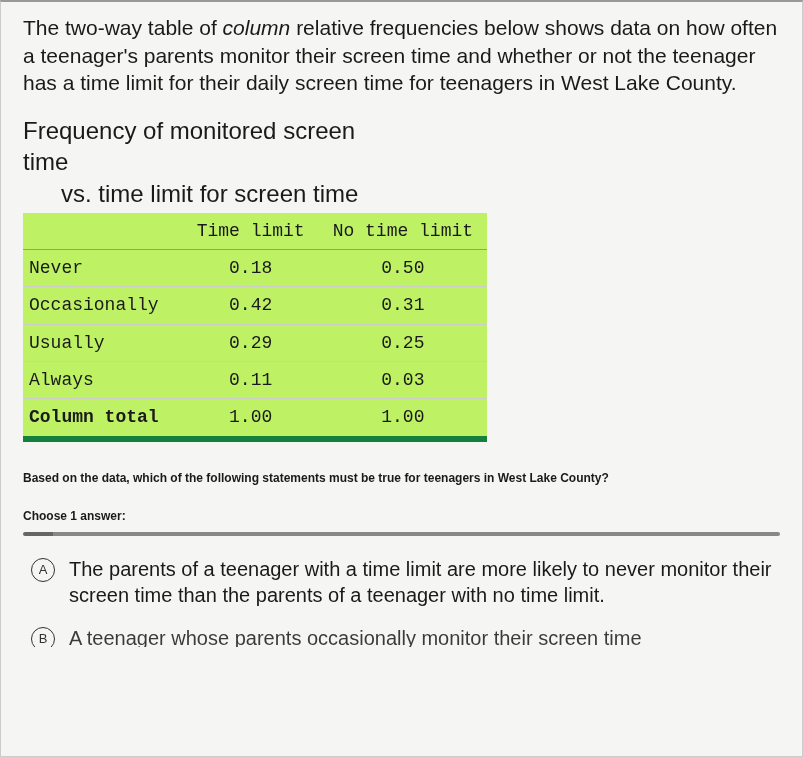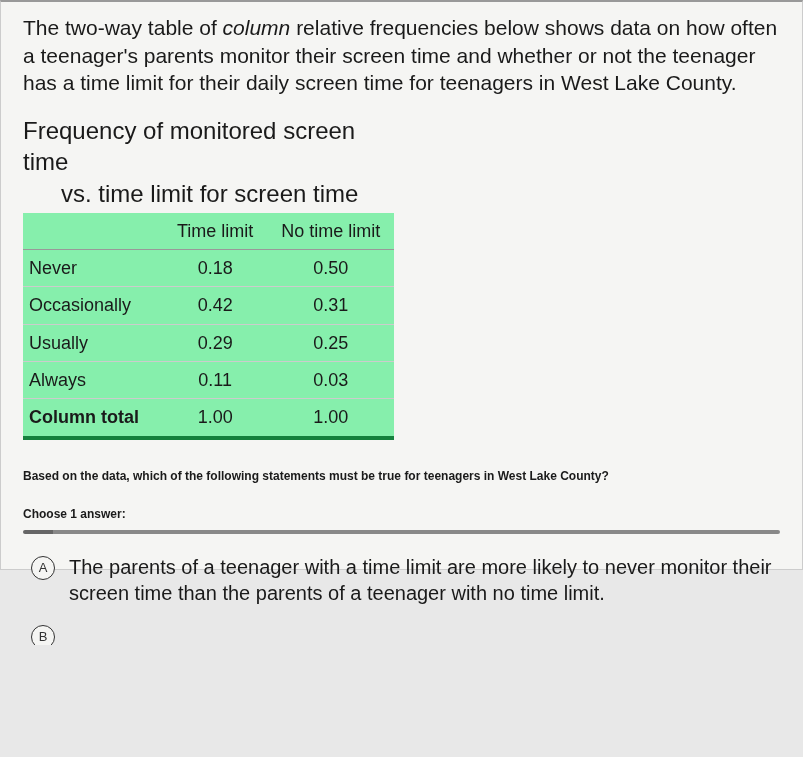--- a/index.html
+++ b/index.html
@@ -10,21 +10,21 @@
     height: 757px;
     overflow: hidden;
     position: relative;
   }
   .page {
     background: #f5f5f3;
     border: 1px solid #ccc;
     border-top: 2px solid #999;
     margin: 0;
     padding: 12px 22px 0 22px;
-    height: 570px;
+    height: 757px;
     position: relative;
     font-size: 20px;
     line-height: 1.35;
     color: #1a1a1a;
   }
   .intro {
     font-size: 21px;
     line-height: 1.32;
     margin-bottom: 18px;
     color: #1a1a1a;
@@ -42,34 +42,35 @@
   .table-title .l2 { display:block; padding-left: 38px; }
   table.freq {
     border-collapse: collapse;
     font-size: 18px;
     margin-bottom: 28px;
   }
   table.freq th, table.freq td {
     padding: 6px 14px;
     text-align: center;
     border-bottom: 1px solid #ccc;
-    background: #86efac;
+    background: #bef264;
+    font-family: Liberation Mono, monospace;
   }
   table.freq th {
     font-weight: 400;
     color: #1a1a1a;
   }
   table.freq td.rowhead {
     text-align: left;
     padding-left: 6px;
     padding-right: 24px;
     font-weight: 400;
   }
   table.freq tr.totalrow td.rowhead { font-weight: 700; }
-  table.freq tr:last-child td { border-bottom: 4px solid #15803d; }
+  table.freq tr:last-child td { border-bottom: 6px solid #15803d; }
   table.freq tr:first-child th { border-bottom: 1px solid #999; }
   .question {
     font-size: 12px;
     font-weight: 700;
     line-height: 1.35;
     margin-bottom: 22px;
     color: #1a1a1a;
   }
   .choose {
     font-size: 12px;
@@ -175,15 +176,16 @@
     <div class="marker">
       <span>A</span>
     </div>
     <div class="opt-text">The parents of a teenager with a time limit are more likely to never monitor their screen time than the parents of a teenager with no time limit.</div>
   </div>
 
   <div class="option cut">
     <div class="marker">
       <span>B</span>
     </div>
+    <div class="opt-text">A teenager whose parents occasionally monitor their screen time</div>
   </div>
 
 </div>
 
 </body></html>

